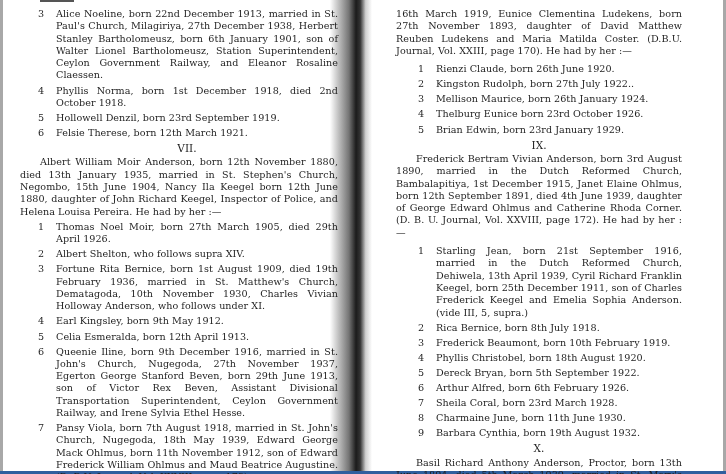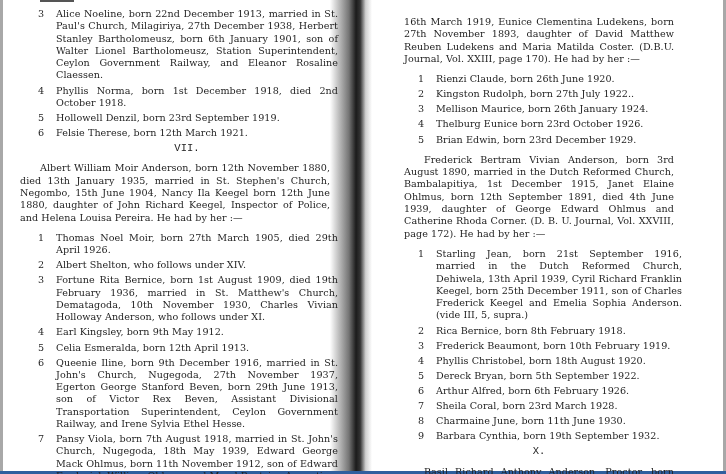--- a/index.html
+++ b/index.html
@@ -20,27 +20,27 @@
       rgba(120,120,120,0.35) 15%,
       rgba(70,70,70,0.75) 45%,
       rgba(15,15,15,0.95) 62%,
       rgba(30,30,30,0.9) 72%,
       rgba(150,150,150,0.45) 85%,
       rgba(255,255,255,0) 100%);
   }
   .page { position: absolute; top: 0; font-size: 9.6px; line-height: 12.3px; letter-spacing: 0.05px; }
   .page-left { left: 36px; width: 302px; top: 8px; }
   .page-right { left: 396px; width: 286px; top: 8px; }
-  .para { text-align: justify; text-indent: 20px; margin: 8px; }
+  .para { text-align: justify; text-indent: 20px; margin: 0; }
   .para.noindent { text-indent: 0; }
   .list { margin: 0; padding: 0; list-style: none; }
   .item { display: flex; margin: 0 0 2.8px 0; }
   .num { width: 20px; flex: 0 0 20px; text-align: left; padding-left: 2px; box-sizing: border-box; }
   .txt { flex: 1; text-align: justify; }
-  .heading { text-align: center; margin: 2px 0 2px 0; font-size: 10.5px; font-family: Liberation Mono, monospace; }
+  .heading { text-align: center; margin: 2px 0 2px 0; font-size: 10.5px; }
   .left-list { padding-left: 0; }
 </style>
 </head>
 <body>
 
 <div class="frame-left"></div>
 <div class="frame-right"></div>
 <div class="frame-bottom"></div>
 <div class="top-mark"></div>
 <div class="gutter"></div>
@@ -68,21 +68,21 @@
   <div class="heading">VII.</div>
   <p class="para" style="margin-left:-16px">Albert William Moir Anderson, born 12th November 1880, died 13th January 1935, married in St. Stephen's Church, Negombo, 15th June 1904, Nancy Ila Keegel born 12th June 1880, daughter of John Richard Keegel, Inspector of Police, and Helena Louisa Pereira.  He had by her :—</p>
 
   <div class="list" style="margin-top:3px">
     <div class="item">
       <span class="num">1</span>
       <span class="txt">Thomas Noel Moir, born 27th March 1905, died 29th April 1926.</span>
     </div>
     <div class="item">
       <span class="num">2</span>
-      <span class="txt">Albert Shelton, who follows under XIV.</span>
+      <span class="txt">Albert Shelton, who follows supra XIV.</span>
     </div>
     <div class="item">
       <span class="num">3</span>
       <span class="txt">Fortune Rita Bernice, born 1st August 1909, died 19th February 1936, married in St. Matthew's Church, Dematagoda, 10th November 1930, Charles Vivian Holloway Anderson, who follows under XI.</span>
     </div>
     <div class="item">
       <span class="num">4</span>
       <span class="txt">Earl Kingsley, born 9th May 1912.</span>
     </div>
     <div class="item">
@@ -116,34 +116,35 @@
     <div class="item">
       <span class="num">3</span>
       <span class="txt">Mellison Maurice, born 26th January 1924.</span>
     </div>
     <div class="item">
       <span class="num">4</span>
       <span class="txt">Thelburg Eunice born 23rd October 1926.</span>
     </div>
     <div class="item">
       <span class="num">5</span>
-      <span class="txt">Brian Edwin, born 23rd December 1929.</span>
+      <span class="txt">Brian Edwin, born 23rd January 1929.</span>
     </div>
   </div>
 
+  <div class="heading">IX.</div>
   <p class="para">Frederick Bertram Vivian Anderson, born 3rd August 1890, married in the Dutch Reformed Church, Bambalapitiya, 1st December 1915, Janet Elaine Ohlmus, born 12th September 1891, died 4th June 1939, daughter of George Edward Ohlmus and Catherine Rhoda Corner.   (D. B. U. Journal, Vol. XXVIII, page 172).   He had by her :—</p>
 
   <div class="list" style="margin-top:6px; padding-left:20px">
     <div class="item">
       <span class="num">1</span>
       <span class="txt">Starling Jean, born 21st September 1916, married in the Dutch Reformed Church, Dehiwela, 13th April 1939, Cyril Richard Franklin Keegel, born 25th December 1911, son of Charles Frederick Keegel and Emelia Sophia Anderson. (vide III, 5, supra.)</span>
     </div>
     <div class="item">
       <span class="num">2</span>
-      <span class="txt">Rica Bernice, born 8th February 1918.</span>
+      <span class="txt">Rica Bernice, born 8th July 1918.</span>
     </div>
     <div class="item">
       <span class="num">3</span>
       <span class="txt">Frederick Beaumont, born 10th February 1919.</span>
     </div>
     <div class="item">
       <span class="num">4</span>
       <span class="txt">Phyllis Christobel, born 18th August 1920.</span>
     </div>
     <div class="item">
@@ -157,19 +158,19 @@
     <div class="item">
       <span class="num">7</span>
       <span class="txt">Sheila Coral, born 23rd March 1928.</span>
     </div>
     <div class="item">
       <span class="num">8</span>
       <span class="txt">Charmaine June, born 11th June 1930.</span>
     </div>
     <div class="item">
       <span class="num">9</span>
-      <span class="txt">Barbara Cynthia, born 19th September 1932.</span>
+      <span class="txt">Barbara Cynthia, born 19th August 1932.</span>
     </div>
   </div>
 
   <div class="heading">X.</div>
   <p class="para">Basil Richard Anthony Anderson, Proctor, born 13th June 1894, died 5th March 1939, married in St. Mary's Church, Bambalapitiya, 2nd May 1917, Anna de la Harpe, born 26th July 1893, daughter of Egbert Oliver de la Harpe and Amelia Lucretia Van Langenberg.  (D. B. U. Journal, Vol XXX, page 48).   He had by her :</p>
 </div>
 
 </body></html>

